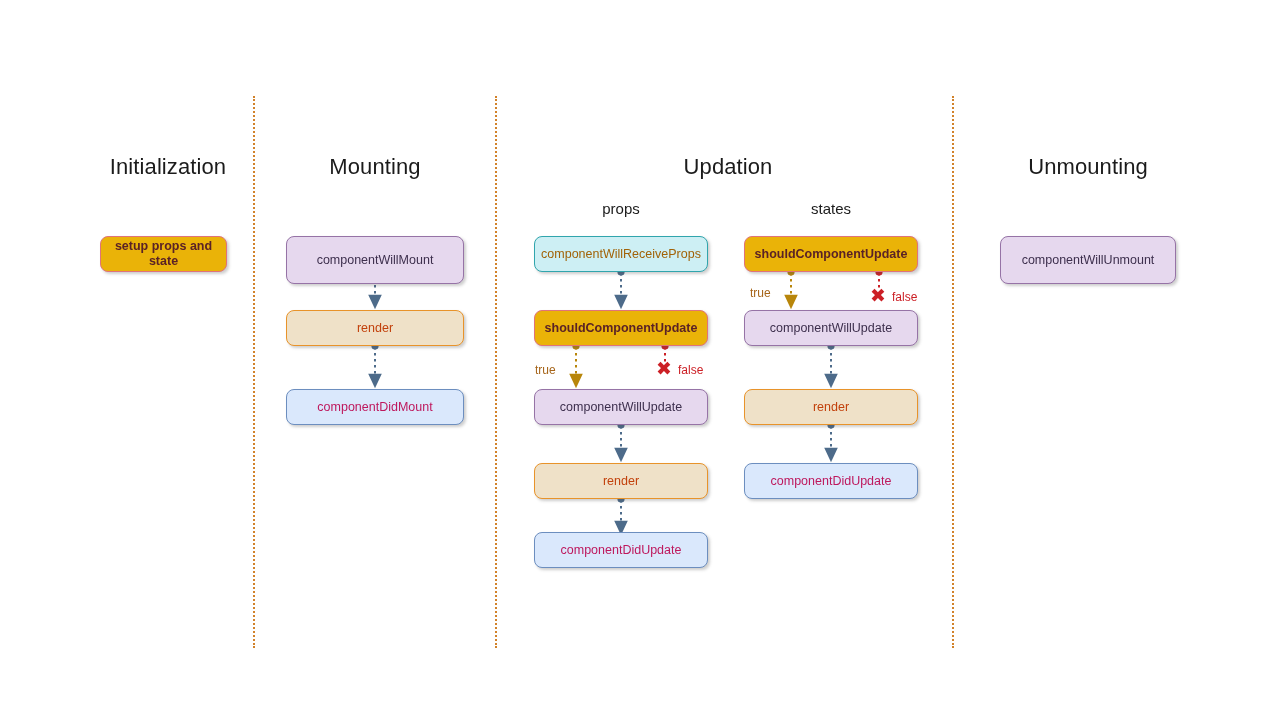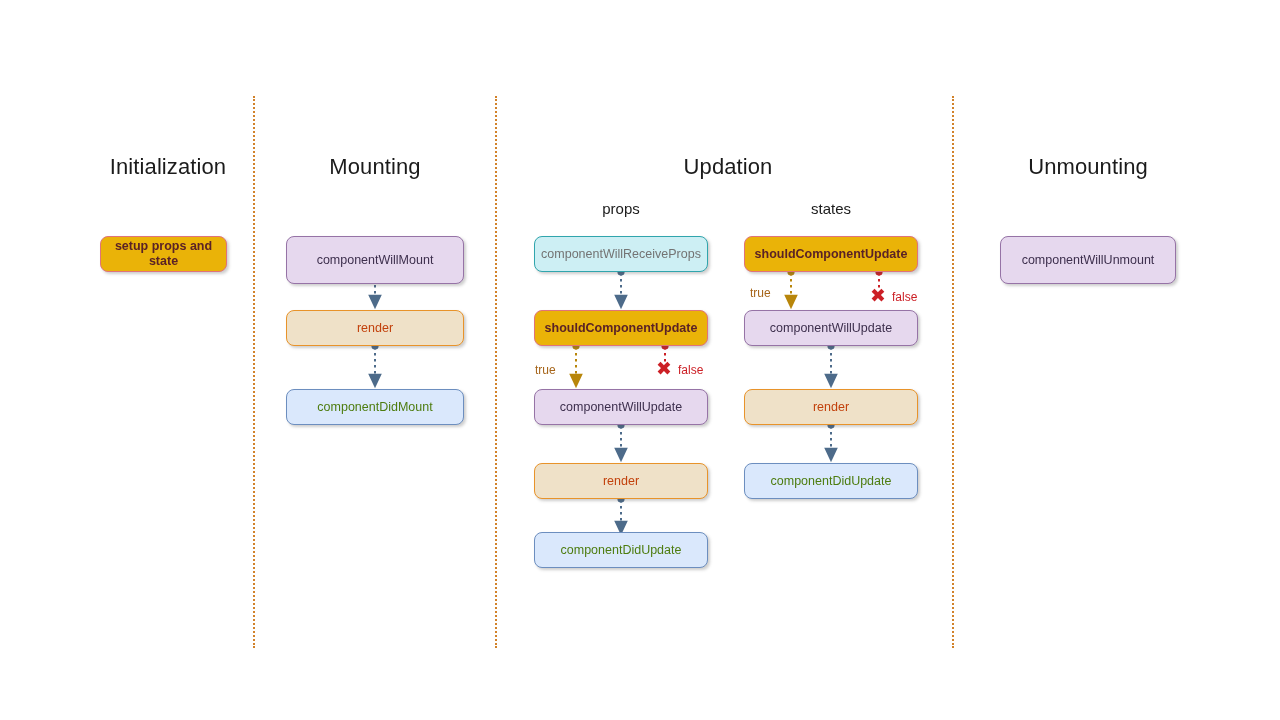--- a/index.html
+++ b/index.html
@@ -61,23 +61,23 @@
     justify-content: center;
     font-size: 12.5px;
     line-height: 1.2;
     text-align: center;
     box-shadow: 2px 2px 3px rgba(80,80,80,0.28);
     user-select: none;
   }
 
   .n-purple { background: #e6d8ee; border-color: #9673a6; color: #3d2f4d; }
   .n-orange { background: #efe1c8; border-color: #e8932a; color: #c2410c; }
-  .n-blue   { background: #dae8fc; border-color: #6c8ebf; color: #4d7c0f; }
+  .n-blue   { background: #dae8fc; border-color: #6c8ebf; color: #be185d; }
   .n-red    { background: #eab308; border-color: #e0737a; color: #5a2226; font-weight: bold; }
-  .n-cyan   { background: #cdeff4; border-color: #30a5ad; color: #737373; }
+  .n-cyan   { background: #cdeff4; border-color: #30a5ad; color: #a16207; }
 
   
   #wires {
     position: absolute;
     left: 0; top: 0;
     width: 1280px; height: 720px;
     pointer-events: none;
   }
 
   

